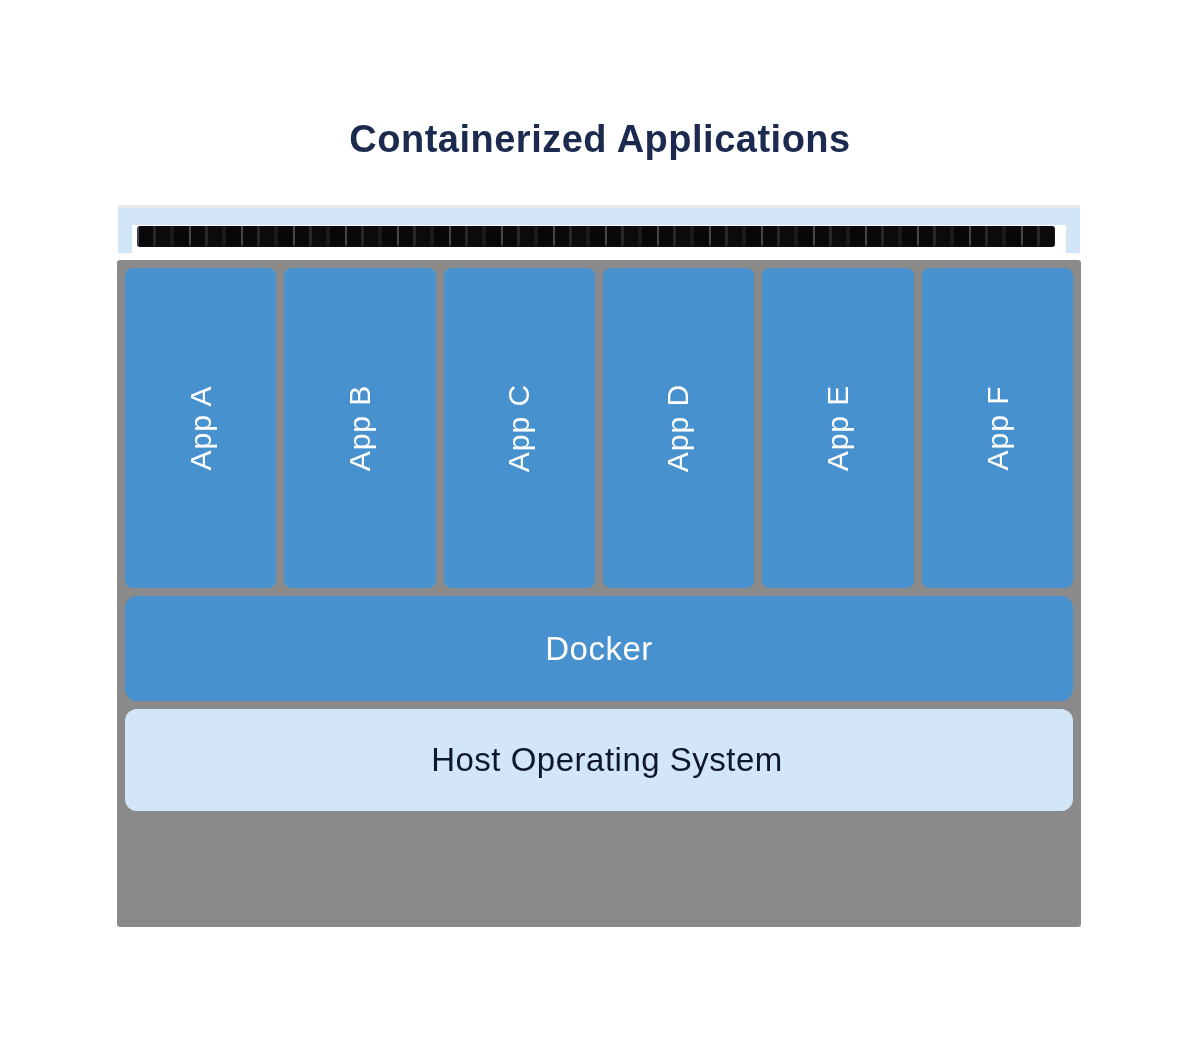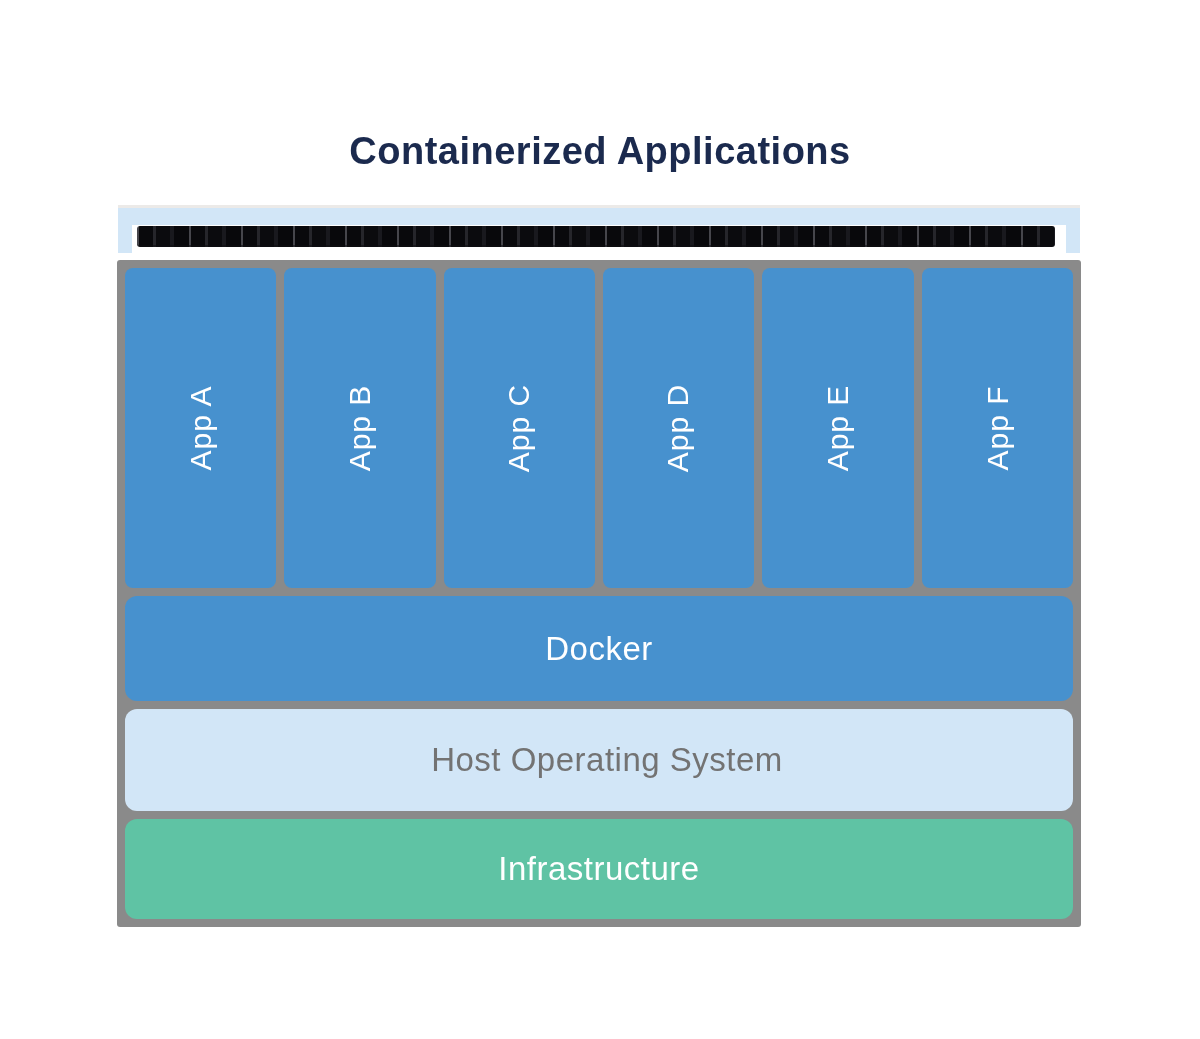--- a/index.html
+++ b/index.html
@@ -11,21 +11,20 @@
     overflow:hidden;
   }
   .page-title{
     position:absolute;
     top:118px;left:0;width:1200px;
     text-align:center;
     font-size:38px;
     font-weight:bold;
     letter-spacing:0.5px;
     color:#1b2a4e;
-    margin-top:12px;
   }
   
   .bracket{
     position:absolute;
     left:118px;top:208px;
     width:962px;height:45px;
     box-sizing:border-box;
     border-top:17px solid #d2e6f7;
     border-left:14px solid #d2e6f7;
     border-right:14px solid #d2e6f7;
@@ -89,21 +88,21 @@
     letter-spacing:0.5px;
   }
   .layer-docker{
     height:105px;
     background:#4791ce;
     color:#ffffff;
   }
   .layer-host{
     height:102px;
     background:#d2e6f7;
-    color:#737373;
+    color:#0f172a;
     padding-left:16px;
   }
   .layer-infra{
     flex:1 1 auto;
     background:#5fc3a4;
     color:#ffffff;
   }
 </style>
 </head>
 <body>
@@ -134,15 +133,14 @@
     </div>
     <div class="app-box">
       <span class="vlabel">App F</span>
     </div>
   </div>
 
   <div class="layer layer-docker">Docker</div>
 
   <div class="layer layer-host">Host Operating System</div>
 
-  <div class="layer layer-infra">Infrastructure</div>
 
 </div>
 
 </body></html>

